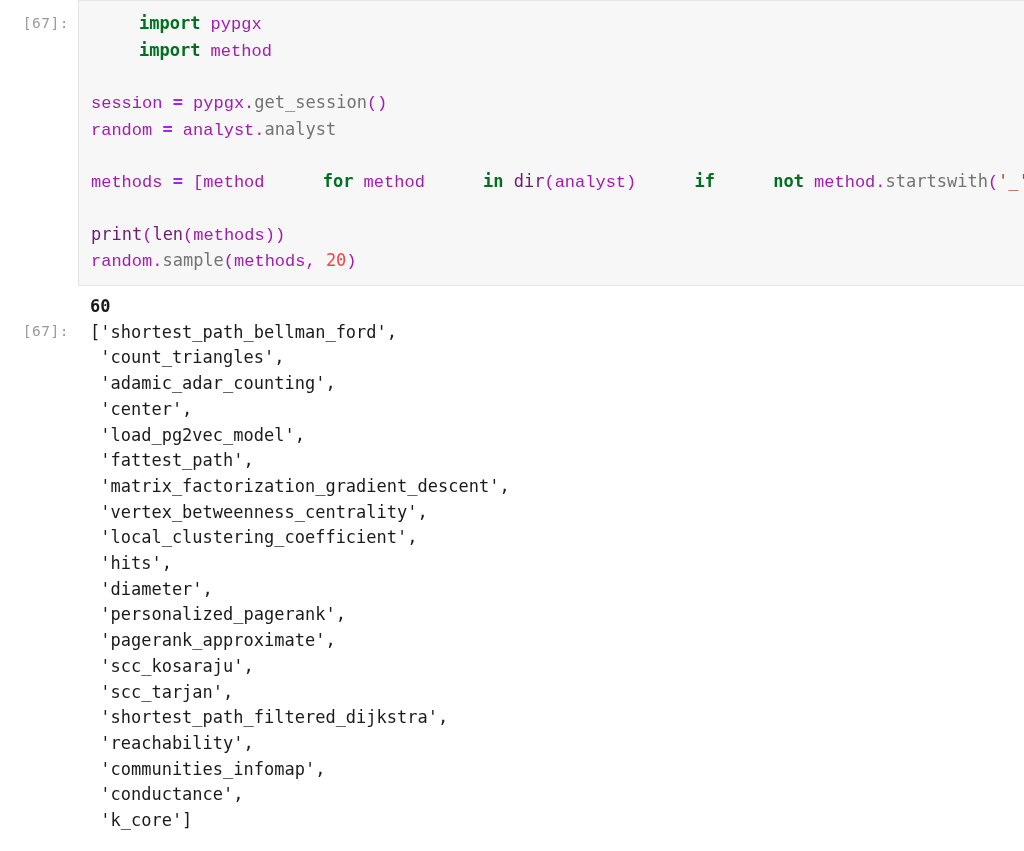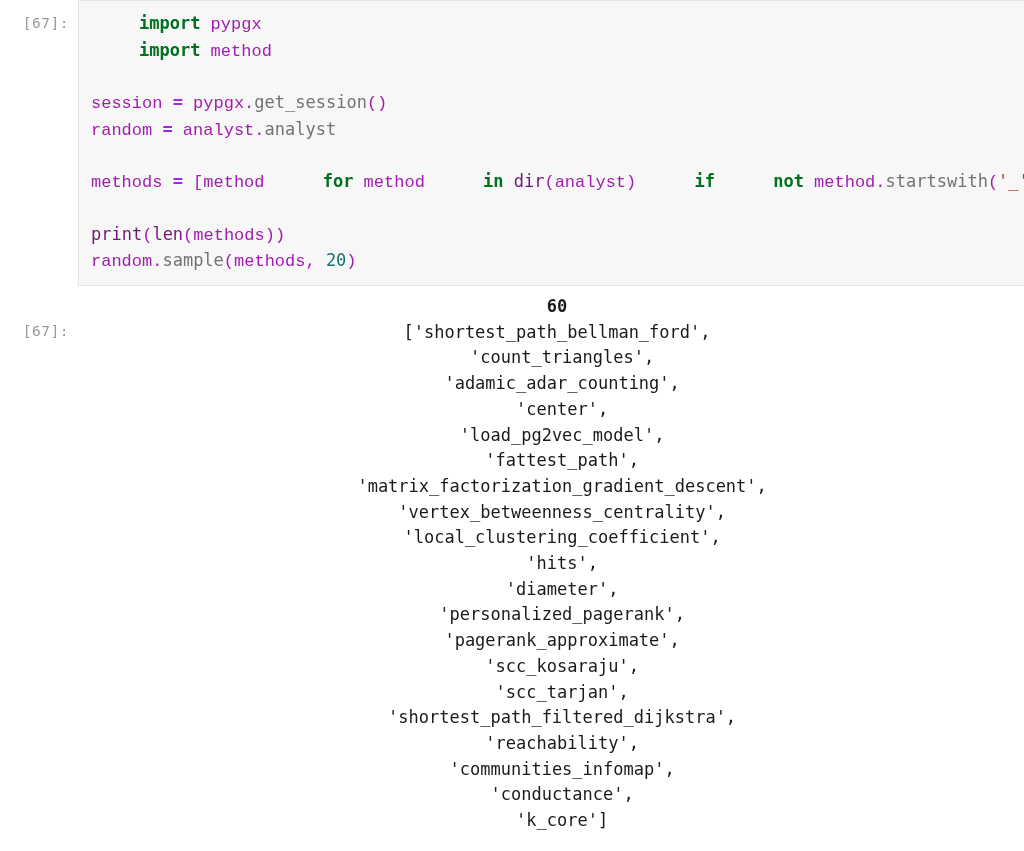--- a/index.html
+++ b/index.html
@@ -63,33 +63,32 @@
     white-space: pre;
     color: #1a1a1a;
   }
 
   
   .kw   { color: #007020; font-weight: bold; margin-left: 48px; }  
   .bld  { color: #701a75; }                     
   .fn   { color: #737373; }                     
   .op   { color: #a625e8; font-weight: bold; }  
   .str  { color: #b5452f; }                     
-  .num  { color: #0f766e; }                     
+  .num  { color: #ef4444; }                     
   .pln  { color: #a21caf; font-family: Liberation Mono, monospace; }
 
   
   .stdout-row { padding-top: 8px; }
   .stdout-row pre.out { font-size: 16px; line-height: 24px; font-weight: bold; color: #1a1a1a; }
 
   .result-row .prompt { padding-top: 3px; }
   .result-area {
     flex: 1;
     padding: 0 0 0 12px;
     box-sizing: border-box;
-    text-align: center;
   }
   .result-area pre.out {
     font-size: 17px;
     line-height: 25.7px;
     color: #1a1a1a;
   }
 </style>
 </head>
 <body>
 

